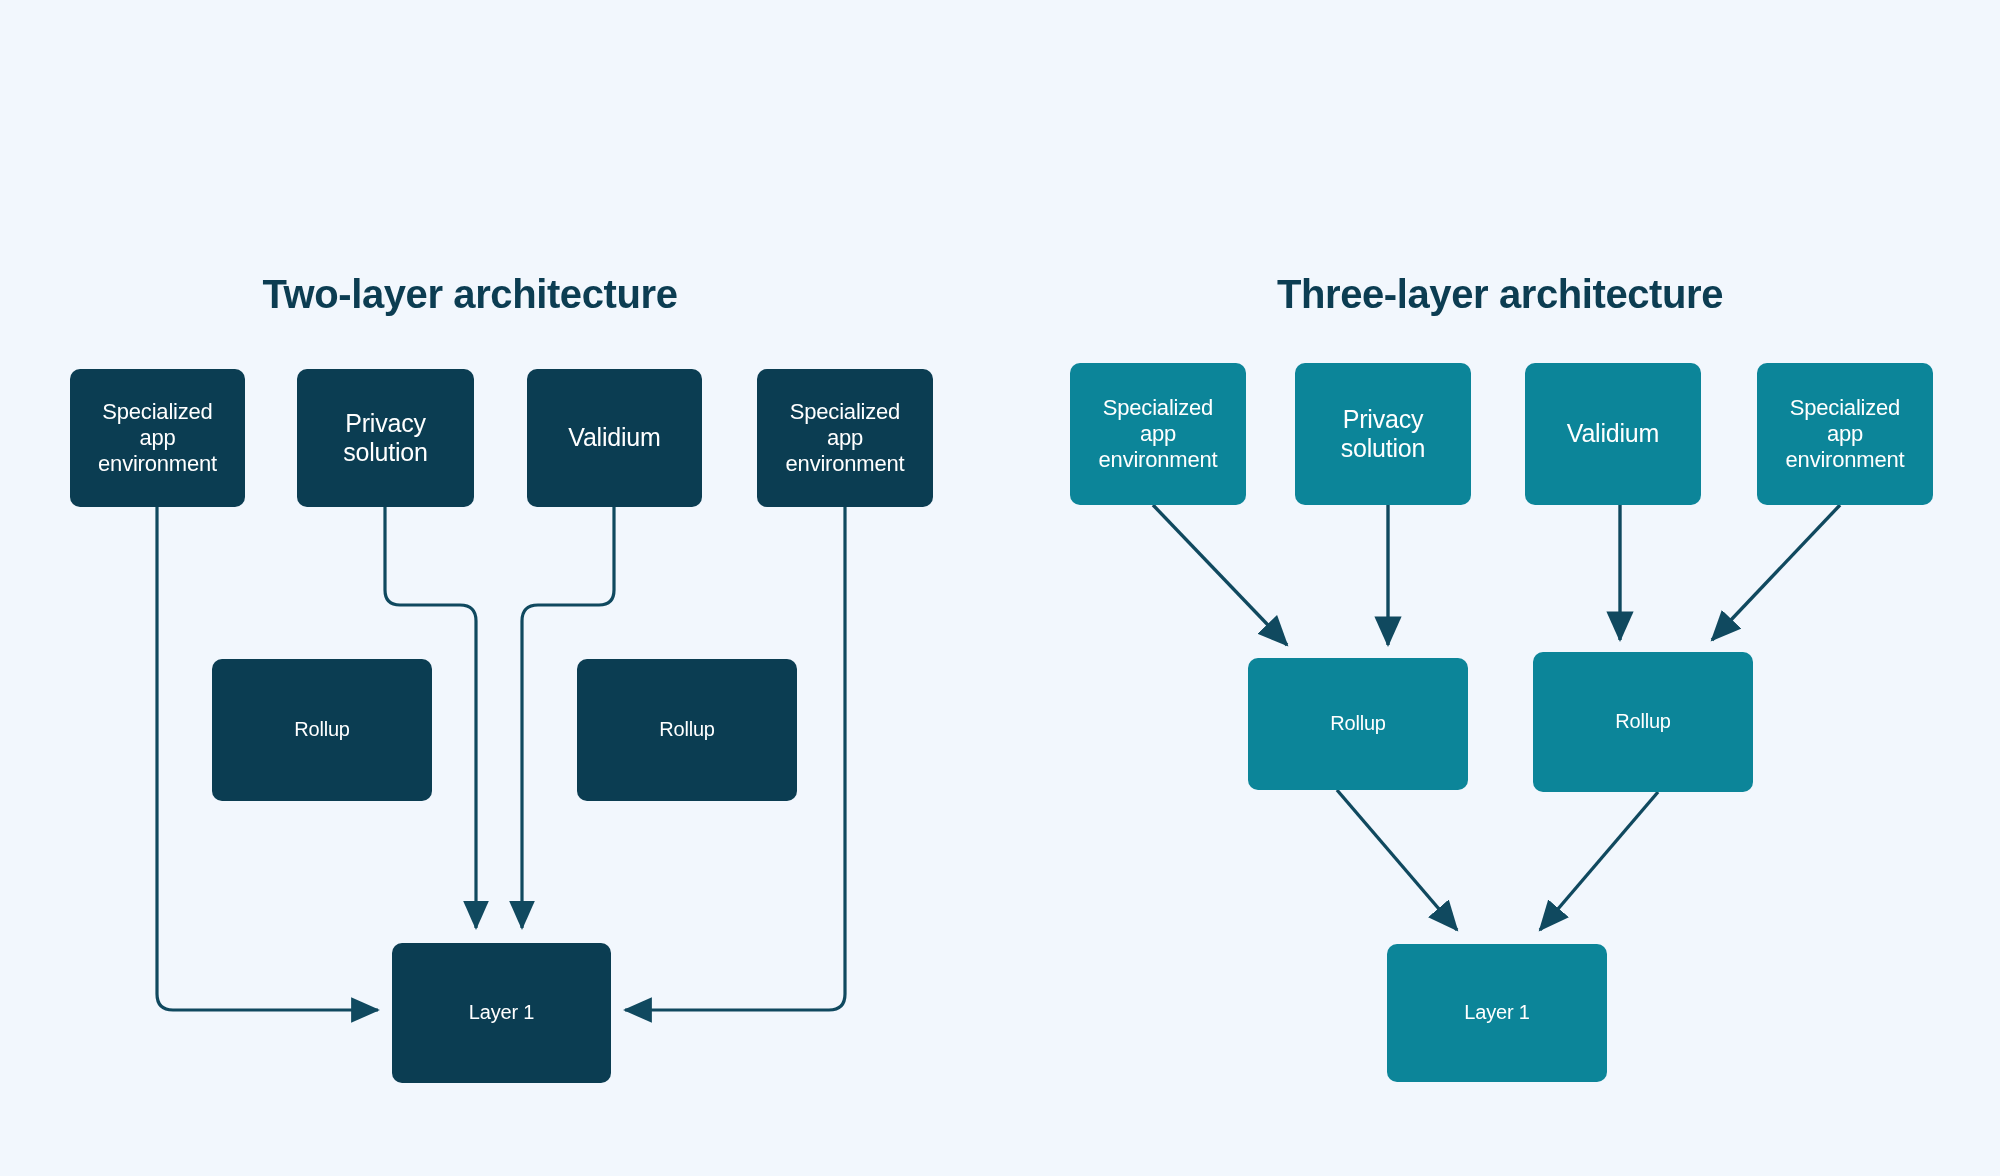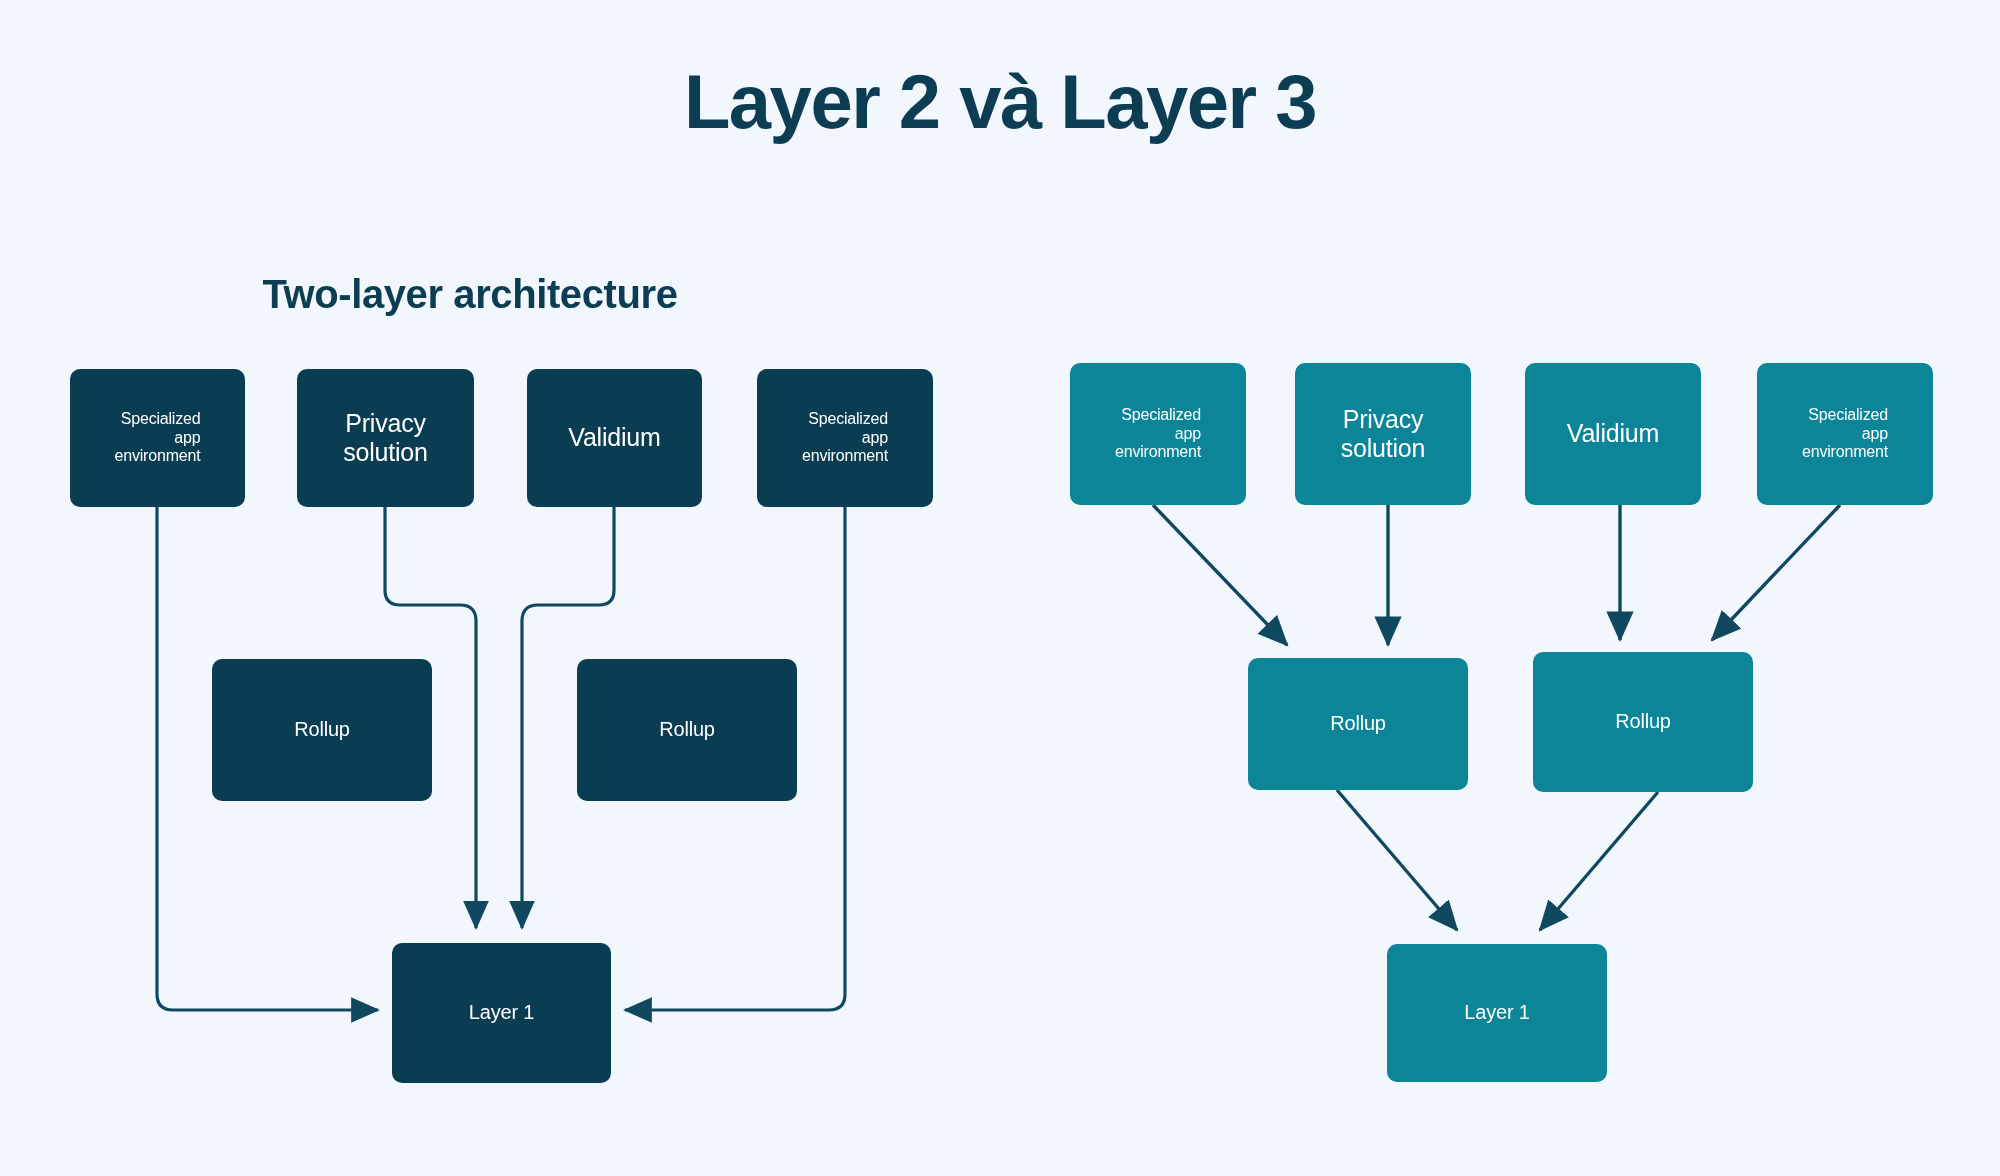--- a/index.html
+++ b/index.html
@@ -71,21 +71,21 @@
     color: #ffffff;
     font-weight: 500;
     line-height: 1.18;
     letter-spacing: -0.2px;
     padding: 4px 8px;
     white-space: pre-line;
   }
   .node.dark { background: #0b3d52; }
   .node.teal { background: #0c8599; }
 
-  .node.small  { font-size: 16px; text-align: right; }
+  .node.small  { font-size: 22px; }
   .node.medium { font-size: 25px; }
   .node.big    { font-size: 20px; }
 
   
   #l-spec-a  { left: 70px;  top: 369px; width: 175px; height: 138px; }
   #l-privacy { left: 297px; top: 369px; width: 177px; height: 138px; }
   #l-validium{ left: 527px; top: 369px; width: 175px; height: 138px; }
   #l-spec-b  { left: 757px; top: 369px; width: 176px; height: 138px; }
   #l-rollup-a{ left: 212px; top: 659px; width: 220px; height: 142px; }
   #l-rollup-b{ left: 577px; top: 659px; width: 220px; height: 142px; }
@@ -98,24 +98,24 @@
   #r-spec-b  { left: 1757px; top: 363px; width: 176px; height: 142px; }
   #r-rollup-a{ left: 1248px; top: 658px; width: 220px; height: 132px; }
   #r-rollup-b{ left: 1533px; top: 652px; width: 220px; height: 140px; }
   #r-layer1  { left: 1387px; top: 944px; width: 220px; height: 138px; }
 </style>
 </head>
 <body>
 
 <div id="stage">
 
-  <div id="page-title">Layer 2 và Layer 3</div>
 
   <div class="panel-heading" id="heading-left">Two-layer architecture</div>
 
+  <div class="panel-heading" id="heading-right">Three-layer architecture</div>
 
   <svg class="wires" id="wires-left" viewBox="0 0 2000 1176" xmlns="http://www.w3.org/2000/svg">
     <defs>
       <marker id="arrowDark" markerWidth="11" markerHeight="11" refX="8.4" refY="4" orient="auto" markerUnits="strokeWidth">
         <path d="M0,0 L9,4 L0,8 z" fill="#10495f"></path>
       </marker>
     </defs>
     <g fill="none" stroke="#10495f" stroke-width="3.2" stroke-linecap="butt" stroke-linejoin="round">
 
       <path d="M157,507 L157,994 Q157,1010 173,1010 L378,1010" marker-end="url(#arrowDark)"></path>

